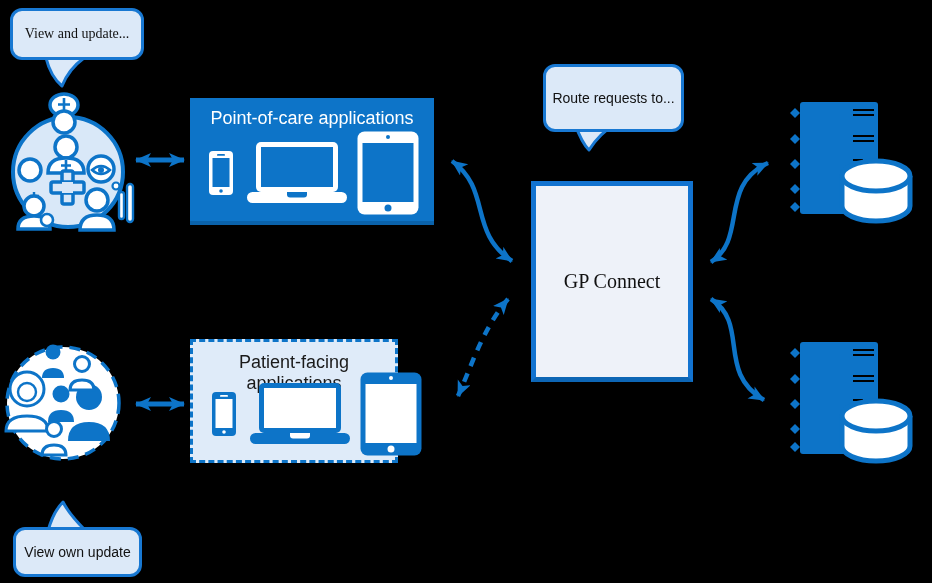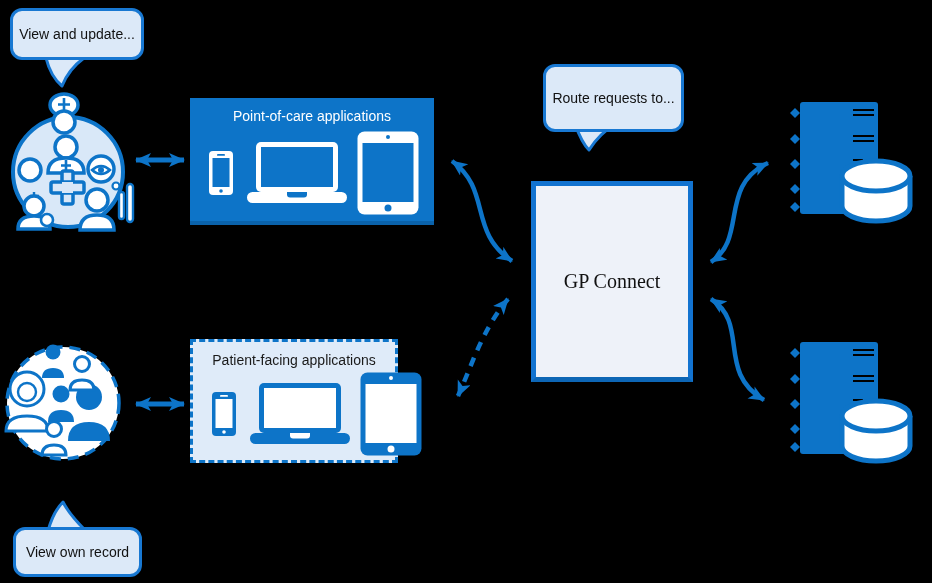--- a/index.html
+++ b/index.html
@@ -16,39 +16,39 @@
 
   .bubble{
     position:absolute;
     background:var(--bubble-fill);
     border:3px solid var(--blue-border);
     border-radius:12px;
     display:flex;align-items:center;justify-content:center;
     font-size:14px;color:#111;z-index:3;
     white-space:nowrap;
   }
-  .bubble-view-update{left:10px;top:8px;width:134px;height:52px;}
+  .bubble-view-update{left:10px;top:8px;width:134px;height:52px;font-family:Liberation Serif, serif;}
   .bubble-route{left:543px;top:64px;width:141px;height:68px;}
   .bubble-view-own{left:13px;top:527px;width:129px;height:50px;}
 
   .box{position:absolute;z-index:2;}
   .box-poc{
     left:190px;top:98px;width:244px;height:127px;
     background:var(--blue);
     border-bottom:4px solid #0a62ab;
   }
   .box-poc .box-title{color:#fff;}
   .box-pf{
     left:190px;top:339px;width:208px;height:124px;
     background:var(--panel-light);
     border:3px dashed var(--blue);
   }
   .box-pf .box-title{color:#1a1a1a;}
   .box-title{
-    text-align:center;font-size:14px;margin-top:10px;
+    text-align:center;font-size:18px;margin-top:10px;
   }
   .dev{position:absolute;}
   .dev-phone{left:18px;top:52px;}
   .dev-laptop{left:57px;top:44px;}
   .dev-tablet{left:167px;top:33px;}
   .box-pf .dev-phone{top:49px;}
   .box-pf .dev-laptop{top:41px;}
   .box-pf .dev-tablet{top:30px;}
 
   .dev-light .body{fill:#fff;}
@@ -177,21 +177,21 @@
     </g>
   </svg>
 
   <div class="bubble bubble-view-update">
     <span>View and update...</span>
   </div>
   <div class="bubble bubble-route">
     <span>Route requests to...</span>
   </div>
   <div class="bubble bubble-view-own">
-    <span>View own record</span>
+    <span>View own update</span>
   </div>
 
   <div class="box box-poc">
     <div class="box-title">Point-of-care applications</div>
     <svg class="dev dev-phone dev-light" width="26" height="46" viewBox="0 0 26 46">
       <rect class="body" x="1" y="1" width="24" height="44" rx="4"></rect>
       <rect class="screen" x="4.5" y="8" width="17" height="29"></rect>
       <rect class="screen" x="9" y="4" width="8" height="1.8" rx="0.9"></rect>
       <circle class="screen" cx="13" cy="41" r="1.8"></circle>
     </svg>

